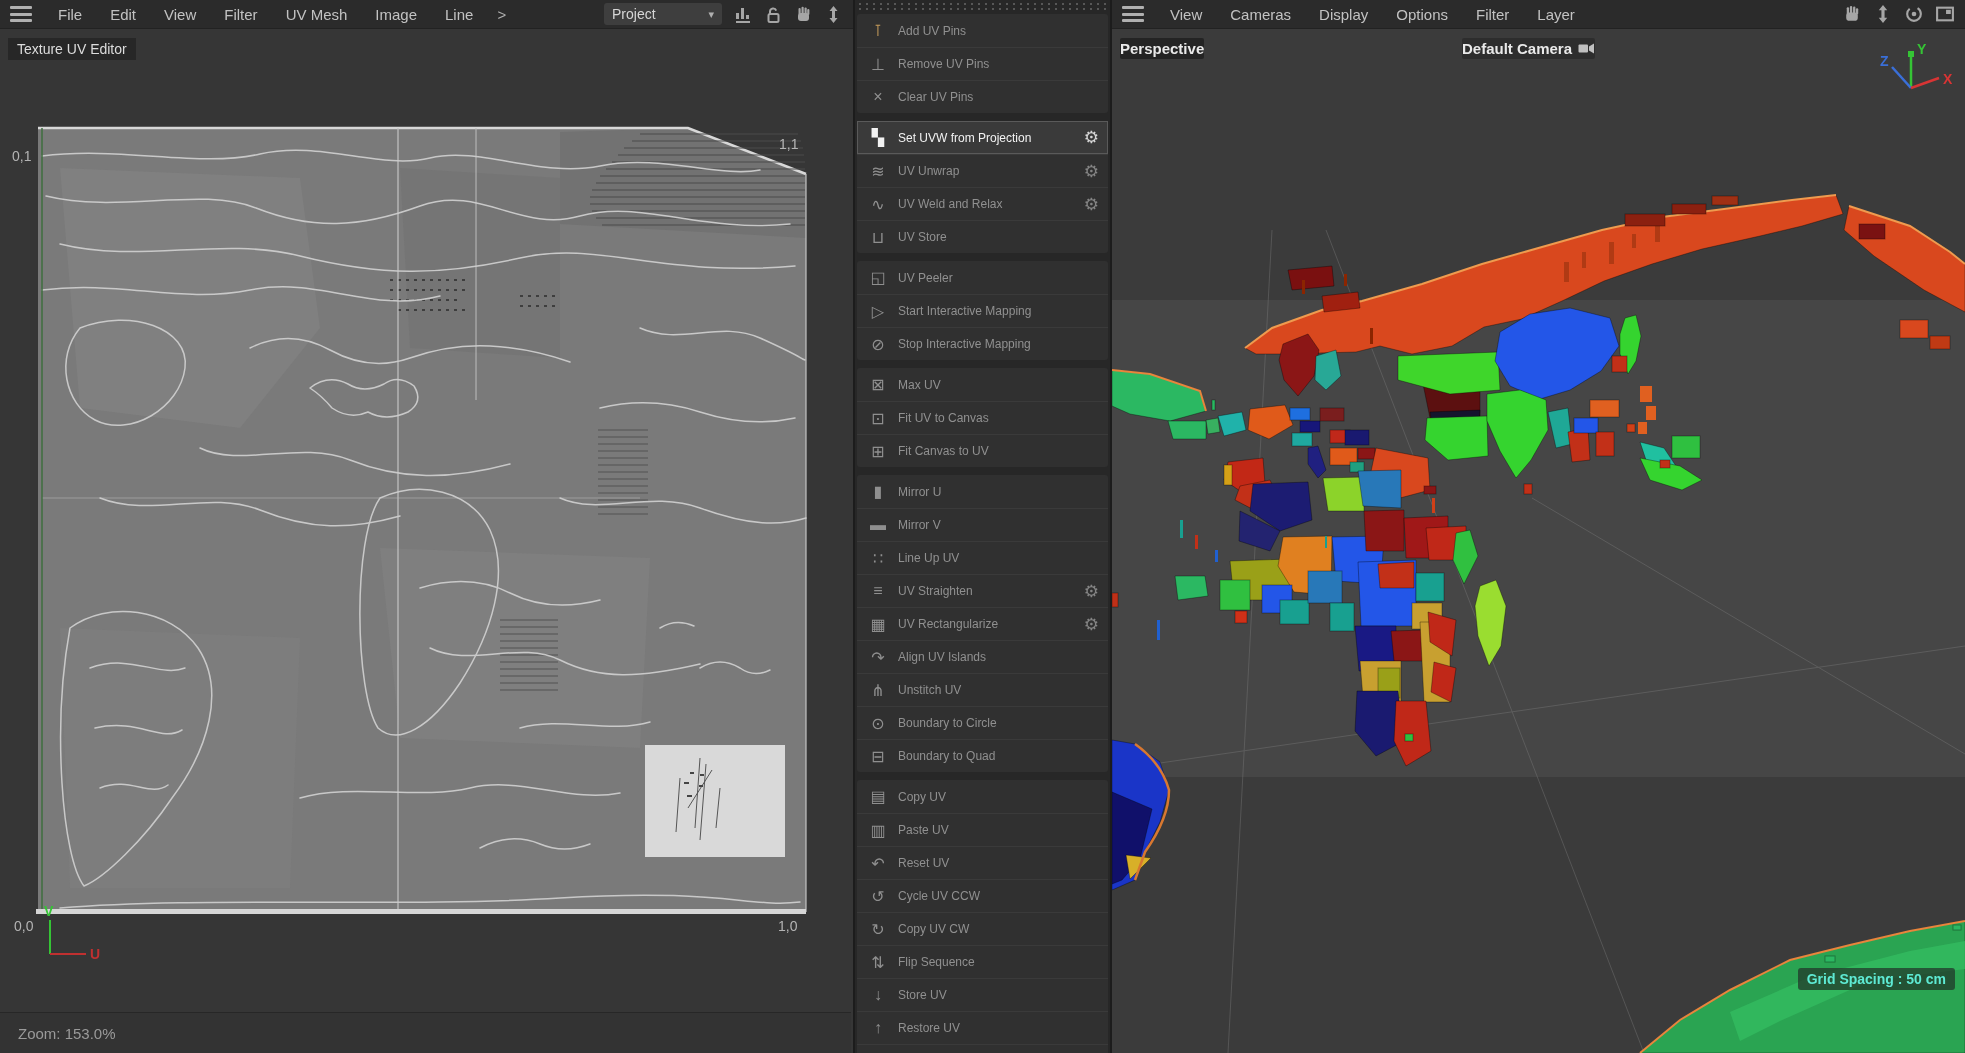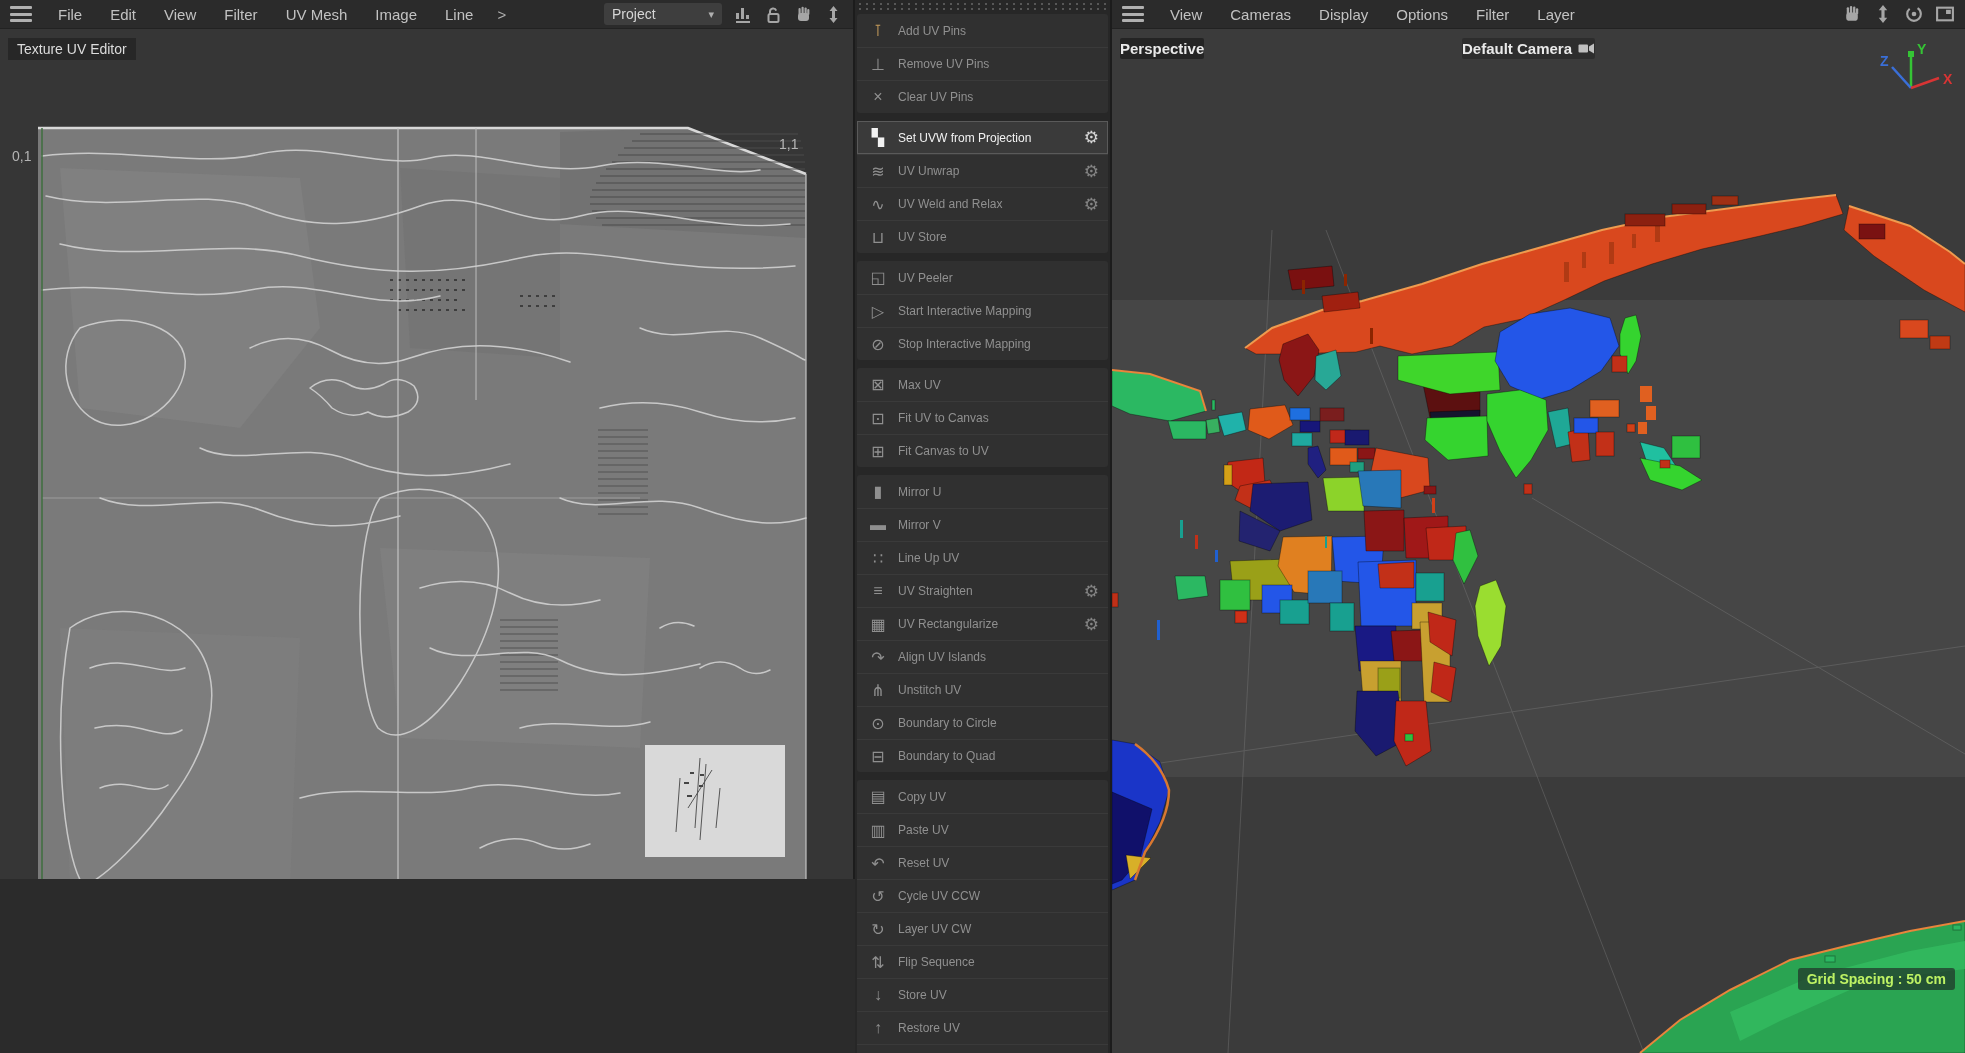--- a/index.html
+++ b/index.html
@@ -11,21 +11,21 @@
   .hamburger{width:22px;height:16px;margin:0 12px 0 10px;display:flex;flex-direction:column;justify-content:space-between;cursor:pointer;}
   .hamburger span{display:block;height:3px;background:#b0b0b0;border-radius:1px;}
   .menu-item{font-size:15px;color:#c2c2c2;padding:0 14px;cursor:default;white-space:nowrap;}
   .overflow-chevron{font-size:15px;color:#b0b0b0;padding:0 10px;}
   .project-select{margin-left:auto;width:118px;height:22px;background:#3e3e3e;border-radius:3px;
         display:flex;align-items:center;font-size:14px;color:#d6d6d6;padding:0 8px;box-sizing:border-box;}
   .project-select .caret{margin-left:auto;font-size:11px;color:#b0b0b0;}
   .tool-icons{display:flex;align-items:center;gap:11px;margin:0 10px 0 12px;}
   .tool-icons svg{display:block;}
   
-  #uv-panel{position:absolute;left:0;top:0;width:855px;height:879px;box-sizing:border-box;border-right:2px solid #1c1c1c;background:#363636;}
+  #uv-panel{position:absolute;left:0;top:0;width:855px;height:1053px;box-sizing:border-box;border-right:2px solid #1c1c1c;background:#363636;}
   .uv-canvas{position:absolute;top:28px;left:0;right:2px;bottom:0;background:#363636;overflow:hidden;}
   .tab-label{position:absolute;left:8px;top:10px;background:#272727;color:#dcdcdc;font-size:14px;
              padding:3px 9px;z-index:4;}
   .corner-label{position:absolute;font-size:14px;color:#b4b4b4;z-index:3;}
   .statusbar{position:absolute;left:0;right:2px;bottom:0;height:40px;background:#333333;border-top:1px solid #272727;
              display:flex;align-items:center;z-index:4;}
   .statusbar span{font-size:15px;color:#9a9a9a;margin-left:18px;}
   
   #cmd-panel{position:absolute;left:855px;top:0;width:257px;height:1053px;background:#272727;
              box-sizing:border-box;border-right:2px solid #1c1c1c;overflow:hidden;}
@@ -41,21 +41,21 @@
   .cmd-row.selected{background:#3a3a3a;outline:1px solid #5a5a5a;outline-offset:-1px;}
   .cmd-row.selected .cmd-label{color:#f2f2f2;}
   .cmd-row.selected .cmd-icon{color:#f2f2f2;}
   .cmd-row.selected .cmd-gear{color:#d5d5d5;}
   
   #view-panel{position:absolute;left:1112px;top:0;width:853px;height:1053px;background:#3b3b3b;}
   #view-panel .menubar{background:#2b2b2b;}
   .vp-canvas{position:absolute;top:28px;left:0;right:0;bottom:0;overflow:hidden;background:#3b3b3b;}
   .vp-label{position:absolute;font-size:15px;font-weight:bold;color:#e9e9e9;background:rgba(30,30,30,.78);
             padding:2px 0;border-radius:2px;z-index:4;display:flex;align-items:center;gap:6px;}
-  .grid-label{position:absolute;right:10px;top:940px;font-size:14px;font-weight:bold;color:#bef264;
+  .grid-label{position:absolute;right:10px;top:940px;font-size:14px;font-weight:bold;color:#5eead4;
               background:rgba(33,50,40,.72);padding:3px 9px;border-radius:3px;z-index:4;}
   .gizmo{position:absolute;right:12px;top:12px;z-index:4;}
   .uv-gizmo{position:absolute;left:34px;top:876px;z-index:3;}
   svg text{font-family:"Liberation Sans",sans-serif;}
 </style>
 </head>
 <body>
 
 <div id="root">
 
@@ -176,20 +176,23 @@
       <span class="corner-label" style="left:778px;top:890px;">1,0</span>
 
       <svg class="uv-gizmo" width="72" height="62" viewBox="0 0 72 62">
         <line x1="16" y1="16" x2="16" y2="50" stroke="#35c435" stroke-width="2"></line>
         <line x1="16" y1="50" x2="52" y2="50" stroke="#c03030" stroke-width="2"></line>
         <text x="10" y="12" font-size="14" font-weight="bold" fill="#35c435">V</text>
         <text x="56" y="55" font-size="14" font-weight="bold" fill="#c03030">U</text>
       </svg>
     </div>
 
+    <div class="statusbar">
+      <span>Zoom: 153.0%</span>
+    </div>
   </section>
 
   <section id="cmd-panel">
     <div class="grip"></div>
     <div id="cmd-groups">
         <div class="cmd-group">
           <div class="cmd-row">
             <span class="cmd-icon" style="color: rgb(196, 154, 90);">⊺</span>
             <span class="cmd-label">Add UV Pins</span>
           </div>
@@ -303,21 +306,21 @@
           <div class="cmd-row">
             <span class="cmd-icon">↶</span>
             <span class="cmd-label">Reset UV</span>
           </div>
           <div class="cmd-row">
             <span class="cmd-icon">↺</span>
             <span class="cmd-label">Cycle UV CCW</span>
           </div>
           <div class="cmd-row">
             <span class="cmd-icon">↻</span>
-            <span class="cmd-label">Layer UV CW</span>
+            <span class="cmd-label">Copy UV CW</span>
           </div>
           <div class="cmd-row">
             <span class="cmd-icon">⇅</span>
             <span class="cmd-label">Flip Sequence</span>
           </div>
           <div class="cmd-row">
             <span class="cmd-icon">↓</span>
             <span class="cmd-label">Store UV</span>
           </div>
           <div class="cmd-row">

